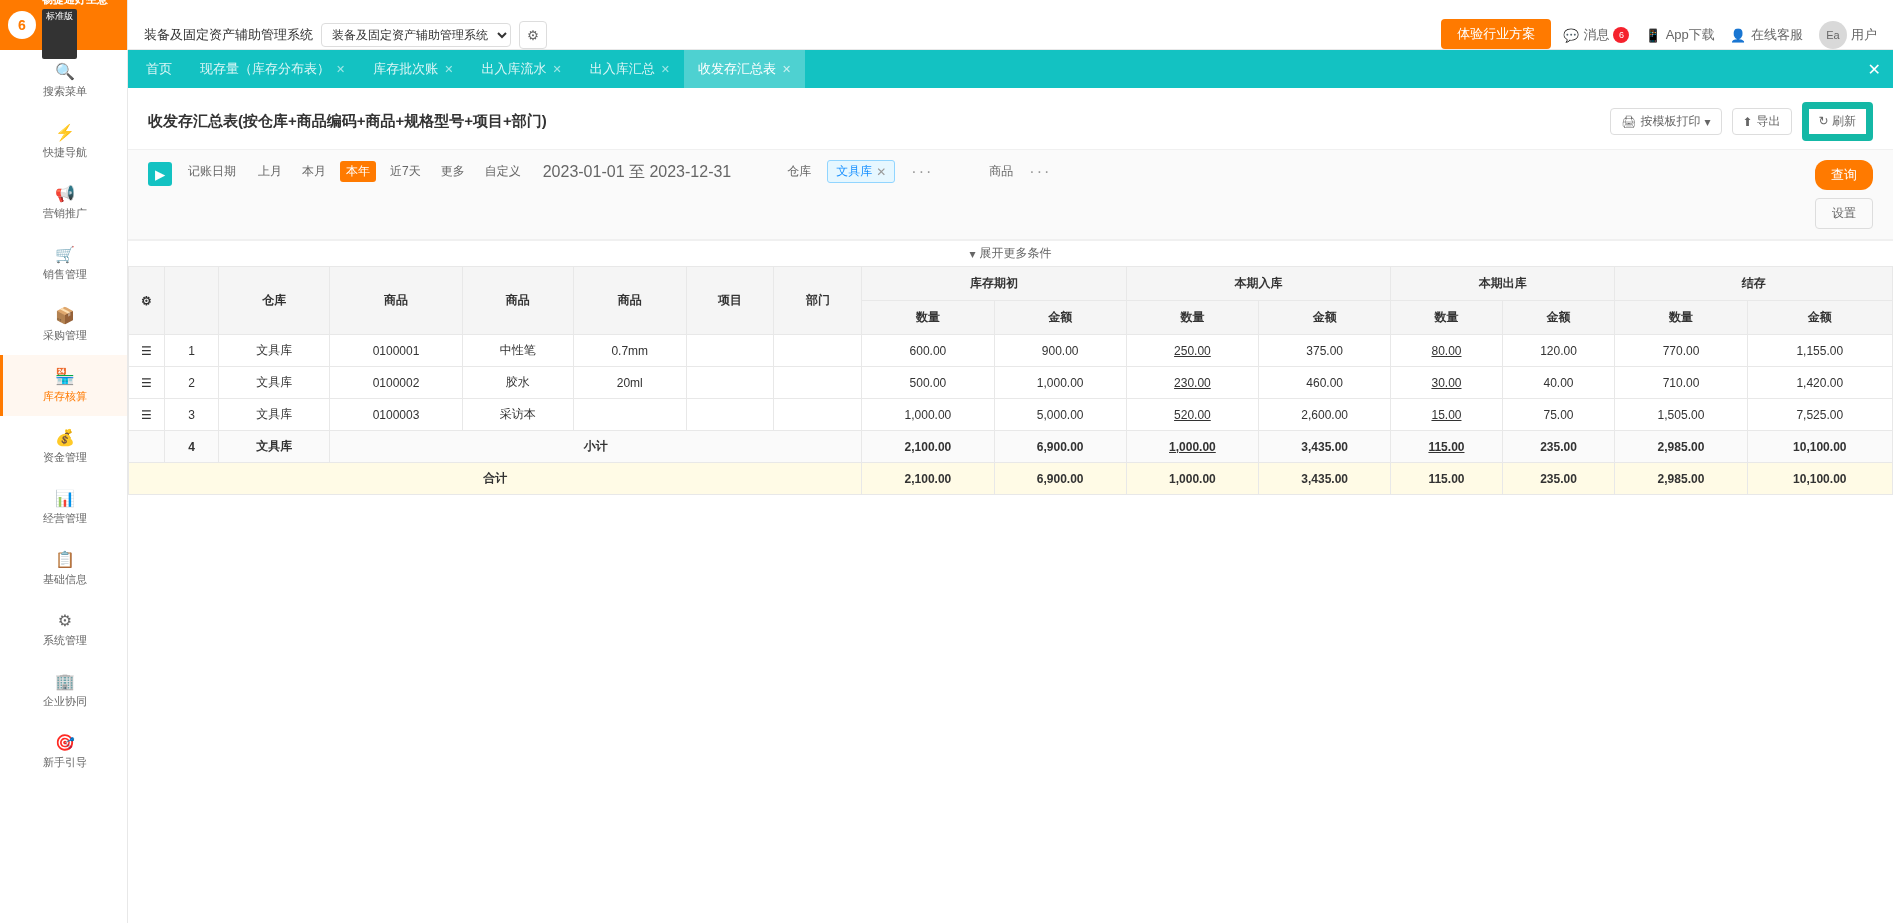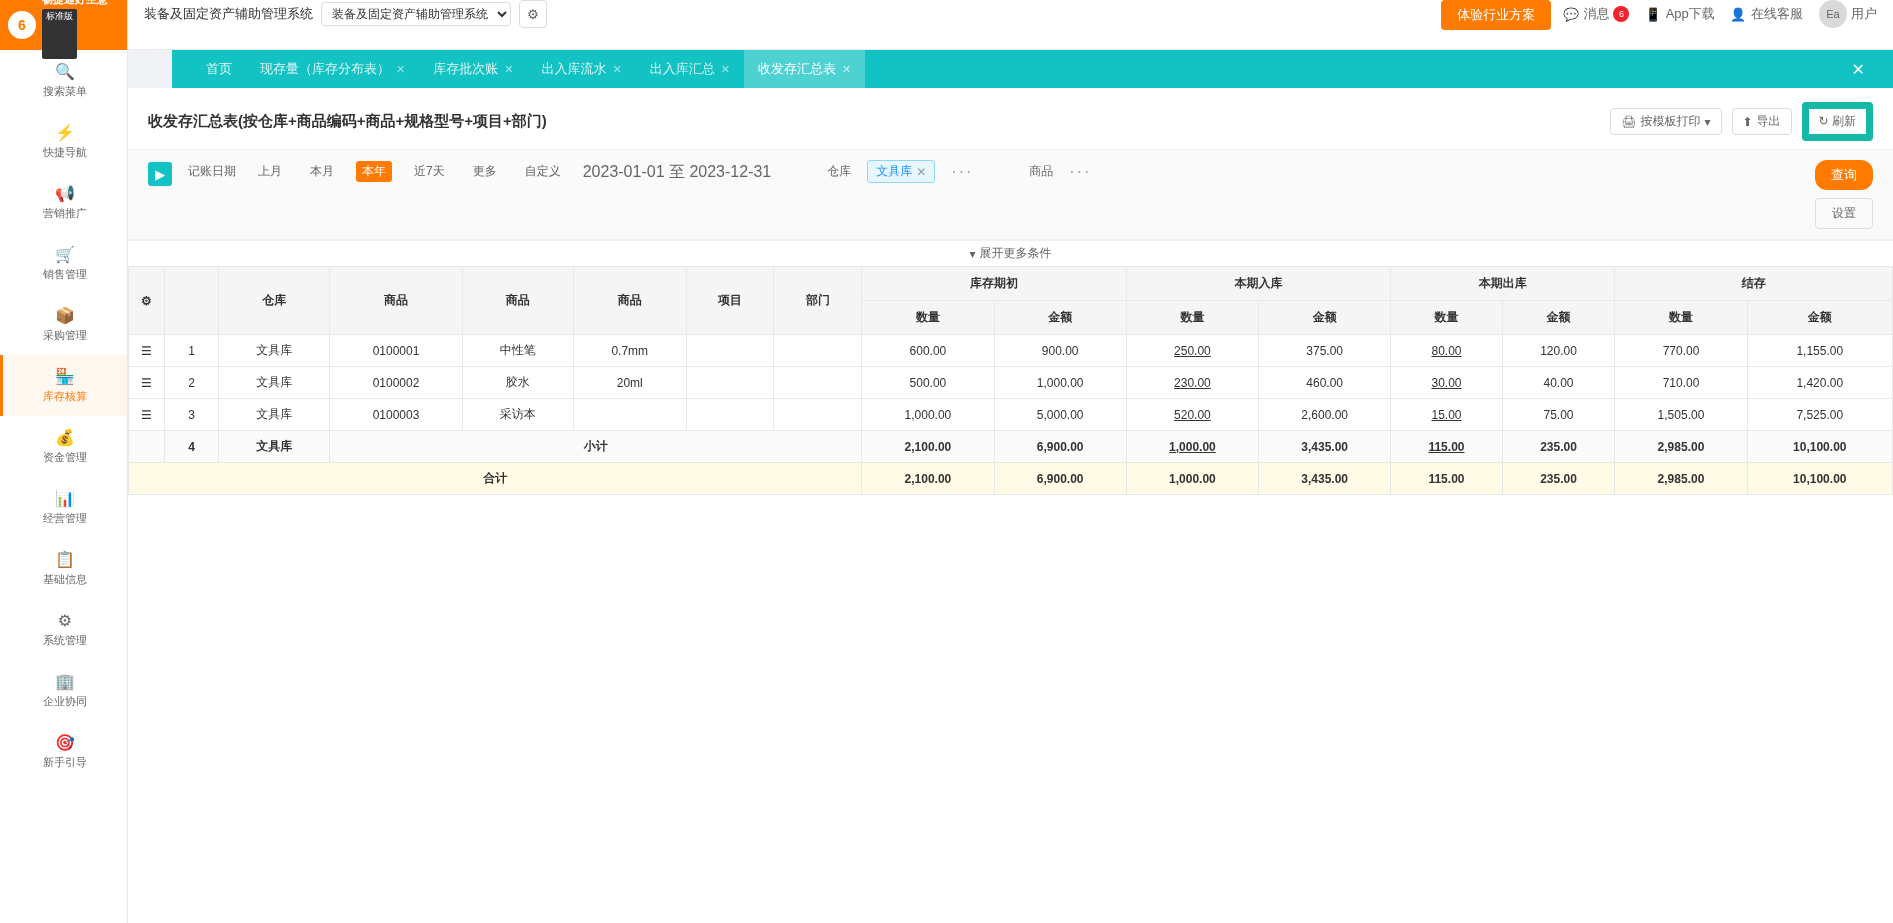--- a/index.html
+++ b/index.html
@@ -12,32 +12,32 @@
     .sidebar-nav { flex: 1; overflow-y: auto; }
     .sidebar-item { display: flex; flex-direction: column; align-items: center; padding: 12px 4px; cursor: pointer; color: #666; border-left: 3px solid transparent; }
     .sidebar-item.active { color: #ff7a00; border-left: 3px solid #ff7a00; background: #fff7f0; }
     .sidebar-item .si-icon { font-size: 16px; margin-bottom: 3px; }
     .sidebar-item .si-label { font-size: 11px; text-align: center; }
 
     
     .main { flex: 1; display: flex; flex-direction: column; overflow: hidden; }
 
     
-    .top-header { height: 50px; background: #fff; display: flex; align-items: flex-start; padding: 0 16px; border-bottom: 1px solid #e8e8e8; gap: 12px; }
+    .top-header { height: 50px; background: #fff; display: flex; align-items: flex-end; padding: 0 16px; border-bottom: 1px solid #e8e8e8; gap: 12px; }
     .top-header .sys-title { color: #333; font-size: 13px; flex: 1; display: flex; align-items: center; gap: 8px; }
     .top-header .sys-title select { border: 1px solid #ddd; border-radius: 4px; padding: 3px 6px; font-size: 12px; color: #333; background: #fff; }
     .top-header .header-btn-trial { background: #ff7a00; color: #fff; border: none; border-radius: 4px; padding: 6px 16px; cursor: pointer; font-size: 13px; }
     .top-header .header-actions { display: flex; align-items: center; gap: 16px; color: #666; font-size: 13px; }
     .top-header .header-actions .action-item { display: flex; align-items: center; gap: 4px; cursor: pointer; }
     .badge-red { background: #f5222d; color: #fff; border-radius: 50%; width: 16px; height: 16px; display: inline-flex; align-items: center; justify-content: center; font-size: 9px; }
     .user-avatar { width: 28px; height: 28px; border-radius: 50%; background: #d9d9d9; display: flex; align-items: center; justify-content: center; font-size: 11px; color: #666; }
     .gear-btn { background: none; border: 1px solid #ddd; border-radius: 4px; width: 28px; height: 28px; cursor: pointer; display: flex; align-items: center; justify-content: center; color: #666; }
 
     
-    .tab-bar { background: #13c2c2; display: flex; align-items: center; padding: 0 20px; height: 38px; flex-shrink: 0; margin-left: 44px; }
+    .tab-bar { background: #13c2c2; display: flex; align-items: center; padding: 0 4px; height: 38px; flex-shrink: 0; }
     .tab-item { color: rgba(255,255,255,0.85); padding: 0 14px; height: 38px; display: flex; align-items: center; gap: 6px; cursor: pointer; font-size: 13px; white-space: nowrap; }
     .tab-item.active { background: rgba(255,255,255,0.25); color: #fff; }
     .tab-item .tab-close { opacity: 0.7; font-size: 11px; }
     .tab-bar-close { margin-left: auto; color: #fff; cursor: pointer; padding: 4px 8px; font-size: 16px; }
 
     
     .page-content { flex: 1; overflow-y: auto; background: #fff; padding: 0; display: flex; flex-direction: column; }
 
     
     .page-title-bar { padding: 14px 20px 8px 20px; display: flex; align-items: center; justify-content: space-between; border-bottom: 1px solid #f0f0f0; }
@@ -45,21 +45,21 @@
     .page-actions { display: flex; gap: 10px; align-items: center; }
     .btn-action { background: none; border: 1px solid #ddd; border-radius: 4px; padding: 4px 10px; cursor: pointer; font-size: 12px; color: #666; display: flex; align-items: center; gap: 4px; }
     .btn-refresh { background: none; border: 7px solid #14b8a6; border-radius: 4px; padding: 4px 10px; cursor: pointer; font-size: 12px; color: #666; }
 
     
     .filter-bar { padding: 10px 20px; background: #fafafa; border-bottom: 1px solid #f0f0f0; display: flex; align-items: flex-start; gap: 16px; }
     .filter-toggle { width: 24px; height: 24px; background: #13c2c2; color: #fff; border: none; border-radius: 3px; cursor: pointer; display: flex; align-items: center; justify-content: center; margin-top: 2px; flex-shrink: 0; }
     .filter-groups { flex: 1; display: flex; flex-direction: column; gap: 8px; }
     .filter-row { display: flex; align-items: center; gap: 16px; flex-wrap: wrap; }
     .filter-label { color: #666; font-size: 12px; white-space: nowrap; }
-    .date-btns { display: flex; gap: 16px; align-items: center; }
+    .date-btns { display: flex; gap: 8px; align-items: center; }
     .date-btn { background: none; border: none; color: #666; cursor: pointer; font-size: 12px; padding: 2px 6px; border-radius: 3px; }
     .date-btn.active { background: #ff7a00; color: #fff; border-radius: 3px; }
     .date-range-text { color: #666; font-size: 16px; margin-top: 2px; }
     .filter-tag-group { display: flex; align-items: center; gap: 6px; }
     .filter-tag { background: #e6f7ff; border: 1px solid #91d5ff; color: #1890ff; padding: 2px 8px; border-radius: 3px; font-size: 12px; display: flex; align-items: center; gap: 4px; }
     .filter-tag .tag-close { cursor: pointer; color: #999; }
     .filter-dots { color: #999; cursor: pointer; font-size: 16px; letter-spacing: 2px; }
 
     
     .expand-row { display: flex; justify-content: center; padding: 4px 0; border-top: 1px solid #f0f0f0; }

